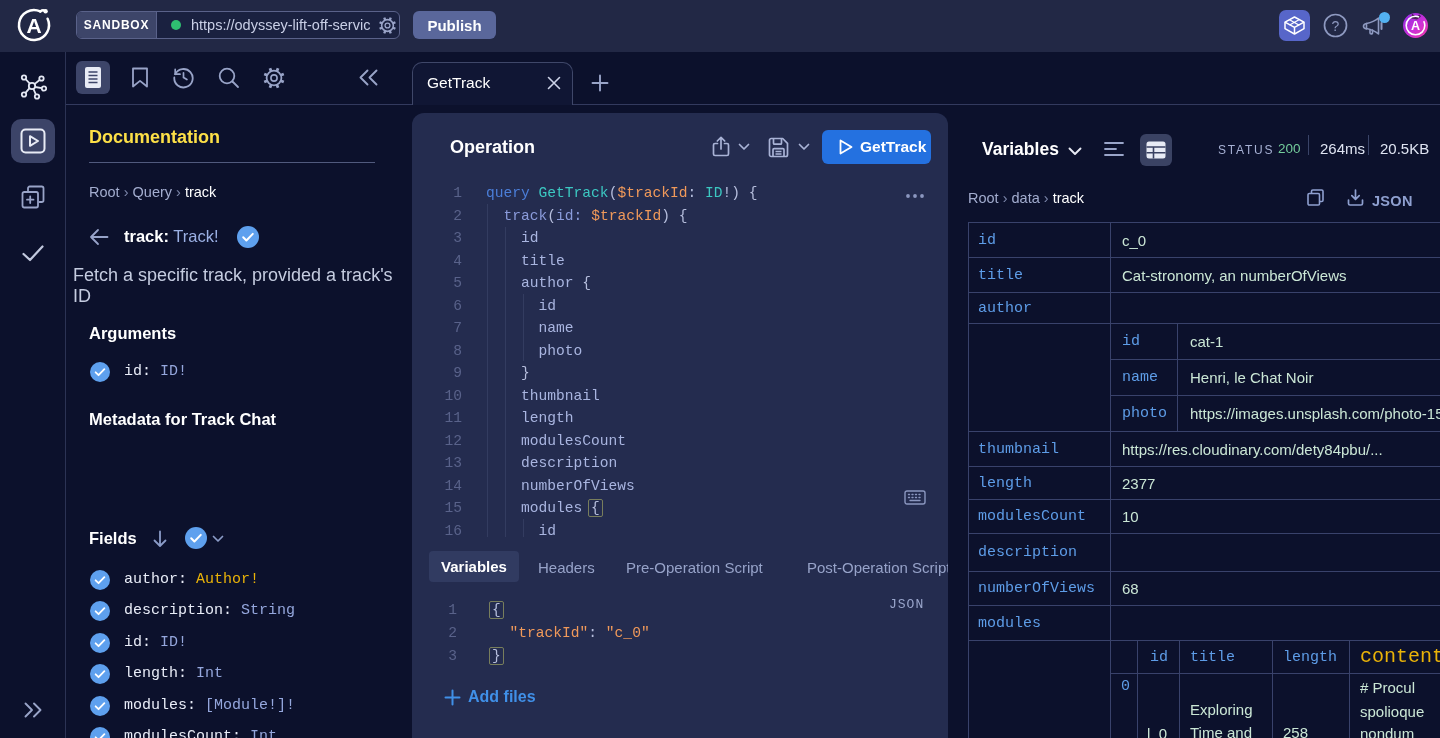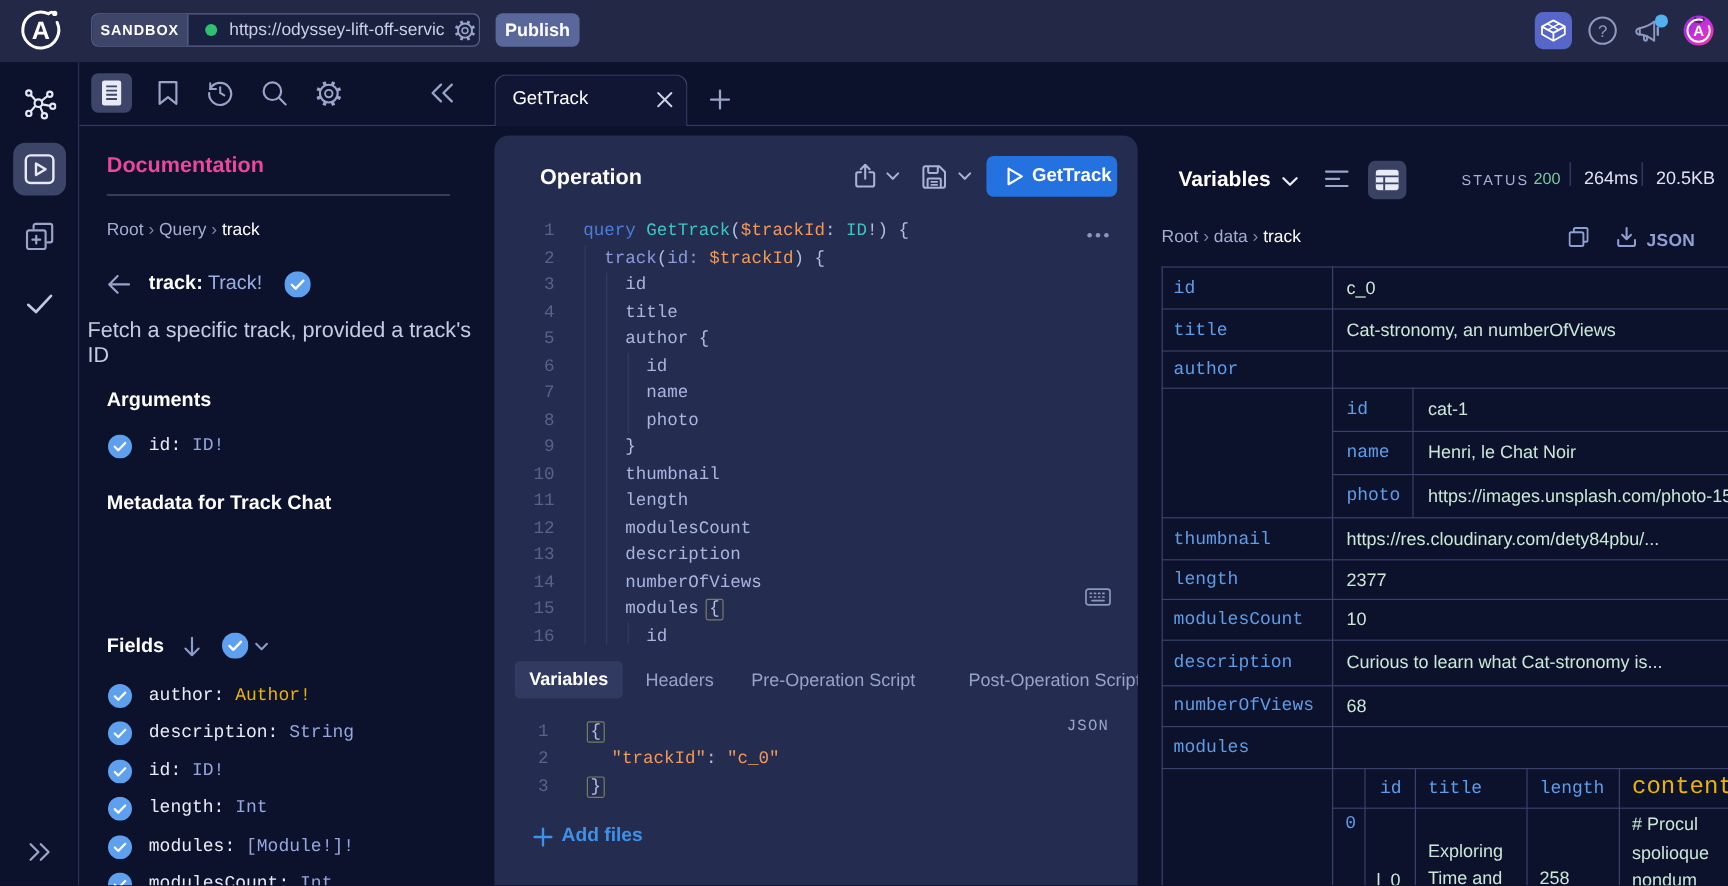--- a/index.html
+++ b/index.html
@@ -23,21 +23,21 @@
   <div style="width:79px;height:100%;background:#3d4569;border-right:1px solid #5a628a;display:flex;align-items:center;justify-content:center;color:#fff;font-size:12px;font-weight:bold;letter-spacing:.8px">SANDBOX</div>
   <div style="width:10px;height:10px;border-radius:50%;background:#2fbf71;margin-left:14px"></div>
   <div style="margin-left:10px;color:#c9cfe6;font-size:14.5px;white-space:nowrap;width:187px;overflow:hidden">https://odyssey-lift-off-servic</div>
 <svg style="margin-left:0;flex:none" width="19" height="19" viewBox="0 0 24 24" fill="none" stroke="#9aa4c8">
       <circle cx="12" cy="12" r="7.4" stroke-width="2.0"></circle>
       <circle cx="12" cy="12" r="3.1" stroke-width="1.6"></circle>
       <path d="M18.65 14.76L21.98 16.13 M14.76 18.65L16.13 21.98 M9.24 18.65L7.87 21.98 M5.35 14.76L2.02 16.13 M5.35 9.24L2.02 7.87 M9.24 5.35L7.87 2.02 M14.76 5.35L16.13 2.02 M18.65 9.24L21.98 7.87" stroke-width="3.0"></path>
     </svg>
 </div>
 
-<div class="abs" style="left:413px;top:11px;width:70px;height:28px;background:#5a679b;border-radius:6px;display:flex;align-items:center;justify-content:center;color:#fff;font-size:15px;font-weight:bold">Publish</div>
+<div class="abs" style="left:413px;top:11px;width:83px;height:28px;background:#5a679b;border-radius:6px;display:flex;align-items:center;justify-content:center;color:#fff;font-size:15px;font-weight:bold">Publish</div>
 
 <div class="abs" style="left:1279px;top:10px;width:31px;height:31px;background:#5766c9;border-radius:7px"></div>
 <svg class="abs" style="left:1284px;top:16px" width="21" height="19" viewBox="0 0 21 19" fill="none" stroke="#fff" stroke-width="1.5" stroke-linejoin="round">
   <path d="M10.5 1L20 6.2v6.4L10.5 18 1 12.6V6.2z"></path>
   <path d="M1 6.2l9.5 5.2L20 6.2M10.5 18v-6.6"></path>
   <path d="M5.5 3.8l9.8 5.4M15.5 3.6L5.6 9.1" stroke-width="1.2"></path>
 </svg>
 
 <svg class="abs" style="left:1323px;top:13px" width="25" height="25" viewBox="0 0 25 25">
   <circle cx="12.5" cy="12.5" r="11" fill="none" stroke="#8e99c0" stroke-width="1.7"></circle>
@@ -128,21 +128,21 @@
 
 <svg class="abs" style="left:22px;top:245px" width="22" height="17" viewBox="0 0 22 17" fill="none" stroke="#c2c9de" stroke-width="2.2" stroke-linecap="round" stroke-linejoin="round">
   <path d="M1.5 9l6.5 6L20.5 1.5"></path>
 </svg>
 
 <svg class="abs" style="left:24px;top:702px" width="19" height="16" viewBox="0 0 19 16" fill="none" stroke="#99a4c8" stroke-width="1.9" stroke-linecap="round" stroke-linejoin="round">
   <path d="M1.5 1.5l6.5 6.5-6.5 6.5M10 1.5L16.5 8 10 14.5"></path>
 </svg>
 
 <div class="abs" id="docpanel" style="left:66px;top:105px;width:346px;height:633px;overflow:hidden">
-  <div class="abs" style="left:23px;top:22px;color:#ec4899;font-size:18px;font-weight:bold">Documentation</div>
+  <div class="abs" style="left:23px;top:22px;color:#fde047;font-size:18px;font-weight:bold">Documentation</div>
   <div class="abs" style="left:23px;top:57px;width:286px;height:1px;background:#515a7d"></div>
   <div class="abs" style="left:23px;top:79px;font-size:14.5px;color:#a3adcf">Root <span style="color:#7d87ab">›</span> Query <span style="color:#7d87ab">›</span> <span style="color:#fff">track</span></div>
   <svg class="abs" style="left:23px;top:123px" width="20" height="18" viewBox="0 0 20 18" fill="none" stroke="#97a3c9" stroke-width="1.8" stroke-linecap="round" stroke-linejoin="round">
     <path d="M18.5 9H2M9 2L2 9l7 7"></path>
   </svg>
   <div class="abs" style="left:58px;top:122px;font-size:16.5px"><span style="color:#fff;font-weight:bold">track:</span> <span style="color:#9bb0e4">Track!</span></div>
   <svg class="abs" style="left:171px;top:121px" width="22" height="22" viewBox="0 0 22 22">
     <circle cx="11" cy="11" r="11" fill="#5ea0ee"></circle>
     <path d="M6.2 11.3l3.2 3.2 6.4-6.6" fill="none" stroke="#fff" stroke-width="2" stroke-linecap="round" stroke-linejoin="round"></path>
   </svg>
@@ -358,21 +358,20 @@
   <div class="abs" style="left:174px;top:162px;font-size:15px;color:#cbe7d6">Cat-stronomy, an numberOfViews</div>
   <div class="abs mono" style="left:174px;top:228px;font-size:15px;color:#5e9de8">id</div>
   <div class="abs mono" style="left:174px;top:264px;font-size:15px;color:#5e9de8">name</div>
   <div class="abs mono" style="left:174px;top:300px;font-size:15px;color:#5e9de8">photo</div>
   <div class="abs" style="left:242px;top:228px;font-size:15px;color:#cbe7d6">cat-1</div>
   <div class="abs" style="left:242px;top:264px;font-size:15px;color:#cbe7d6">Henri, le Chat Noir</div>
   <div class="abs" style="left:242px;top:300px;font-size:15px;color:#cbe7d6;white-space:nowrap">https://images.unsplash.com/photo-15</div>
   <div class="abs" style="left:174px;top:336px;font-size:15px;color:#cbe7d6">https://res.cloudinary.com/dety84pbu/...</div>
   <div class="abs" style="left:174px;top:370px;font-size:15px;color:#cbe7d6">2377</div>
   <div class="abs" style="left:174px;top:403px;font-size:15px;color:#cbe7d6">10</div>
-  <div class="abs" style="left:174px;top:439px;font-size:15px;color:#cbe7d6">Curious to learn what Cat-stronomy is...</div>
   <div class="abs" style="left:174px;top:475px;font-size:15px;color:#cbe7d6">68</div>
 
   <div class="abs mono" style="left:202px;top:544px;font-size:15px;color:#5e9de8">id</div>
   <div class="abs mono" style="left:242px;top:544px;font-size:15px;color:#5e9de8">title</div>
   <div class="abs mono" style="left:335px;top:544px;font-size:15px;color:#5e9de8">length</div>
   <div class="abs mono" style="left:412px;top:540px;font-size:20px;color:#eab308">content</div>
   <div class="abs mono" style="left:173px;top:573px;font-size:15px;color:#5e9de8">0</div>
   <div class="abs" style="left:199px;top:620px;font-size:15px;color:#cbe7d6">l_0</div>
   <div class="abs" style="left:242px;top:596px;font-size:15px;color:#cbe7d6">Exploring</div>
   <div class="abs" style="left:242px;top:619px;font-size:15px;color:#cbe7d6">Time and</div>

